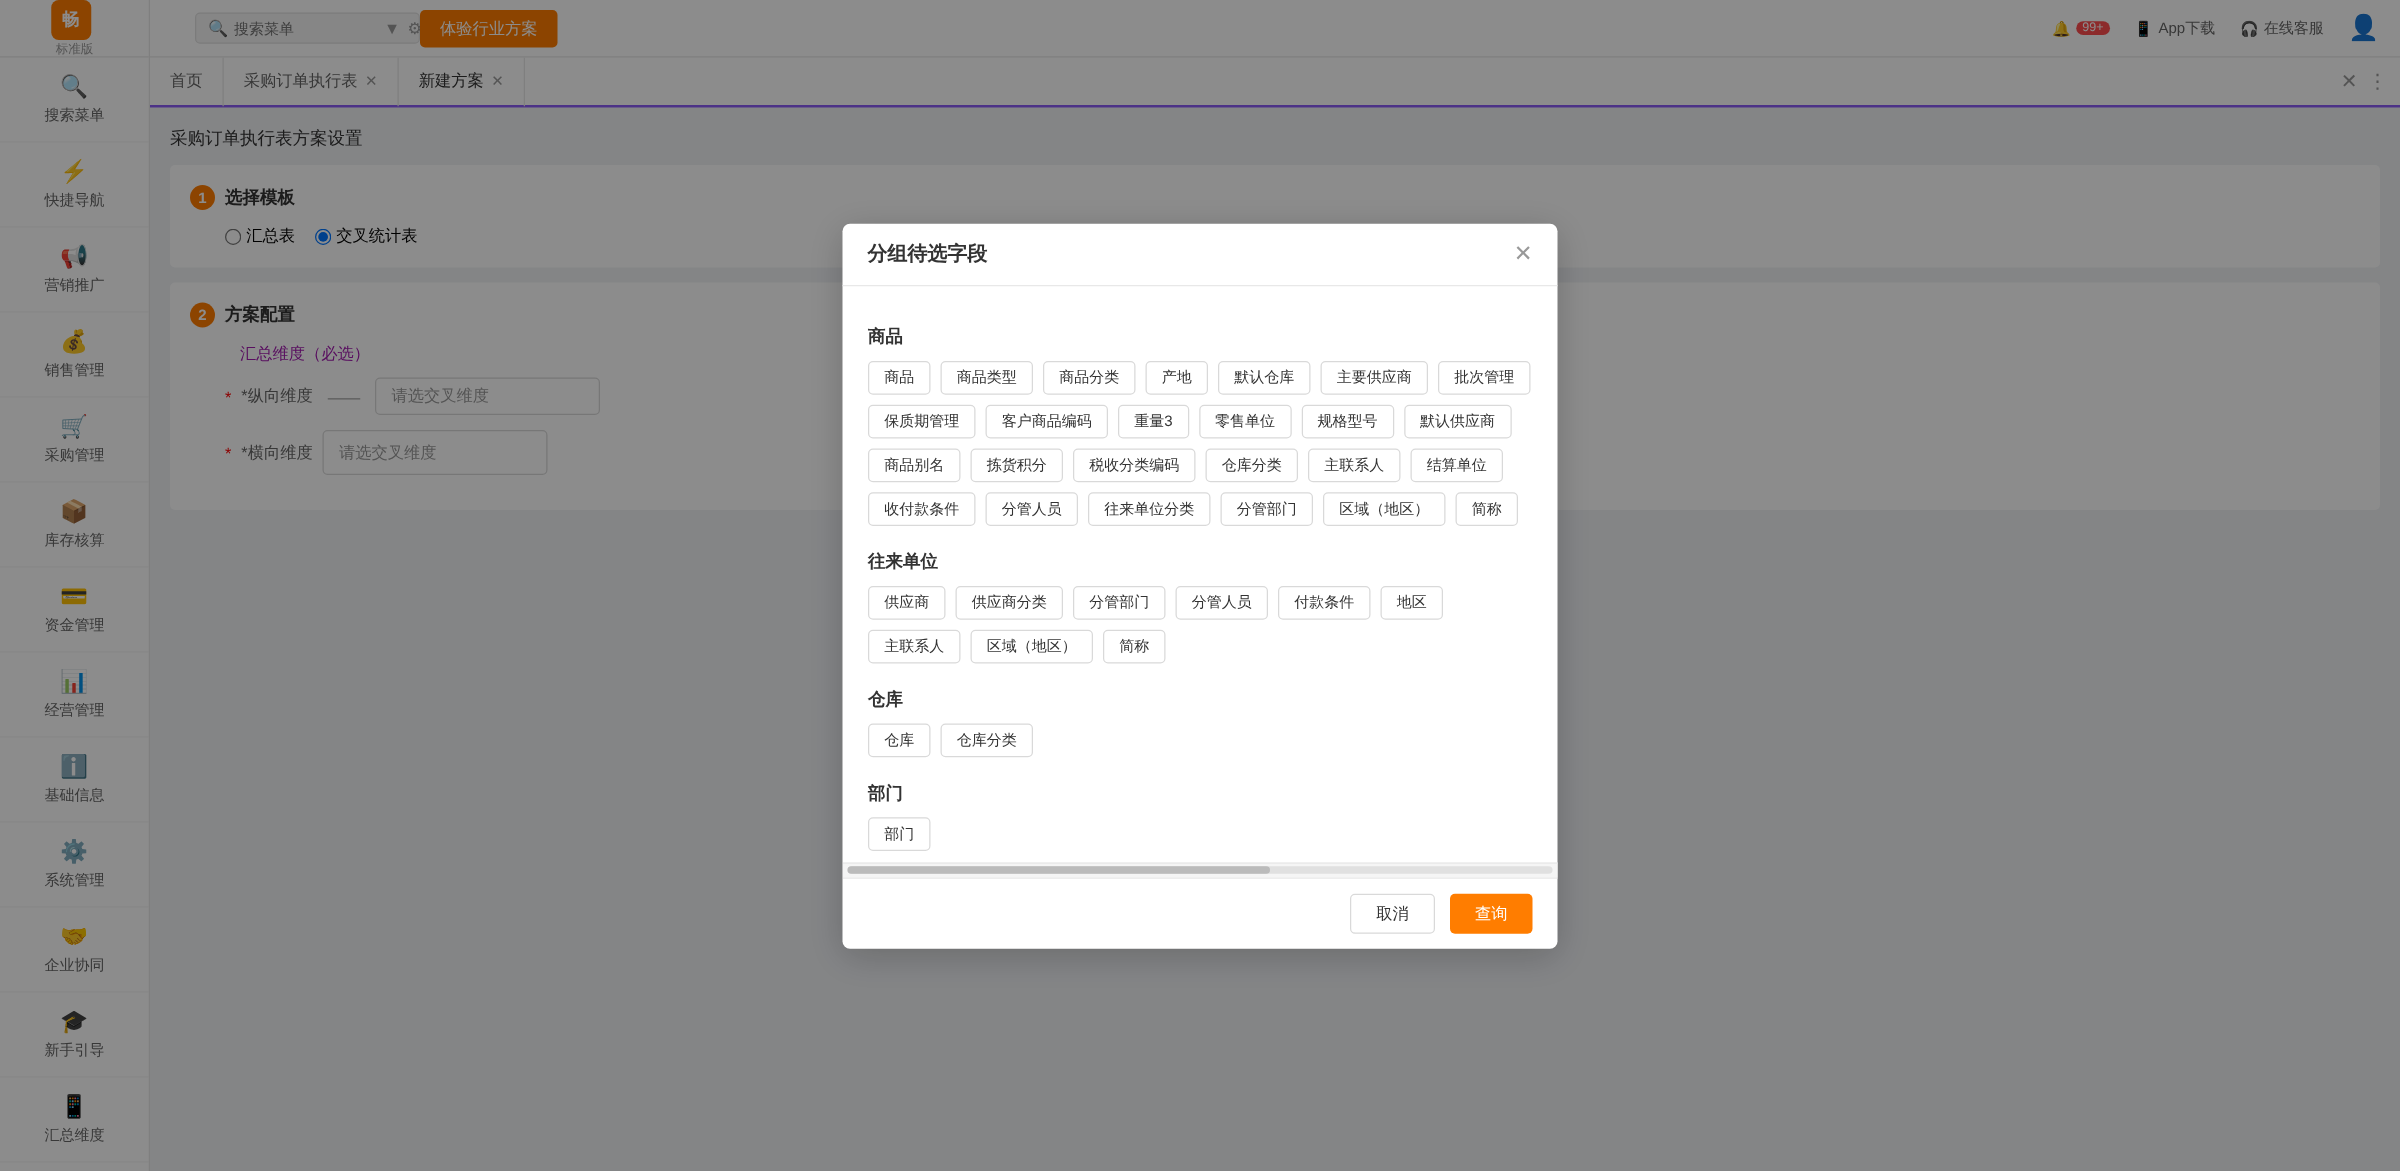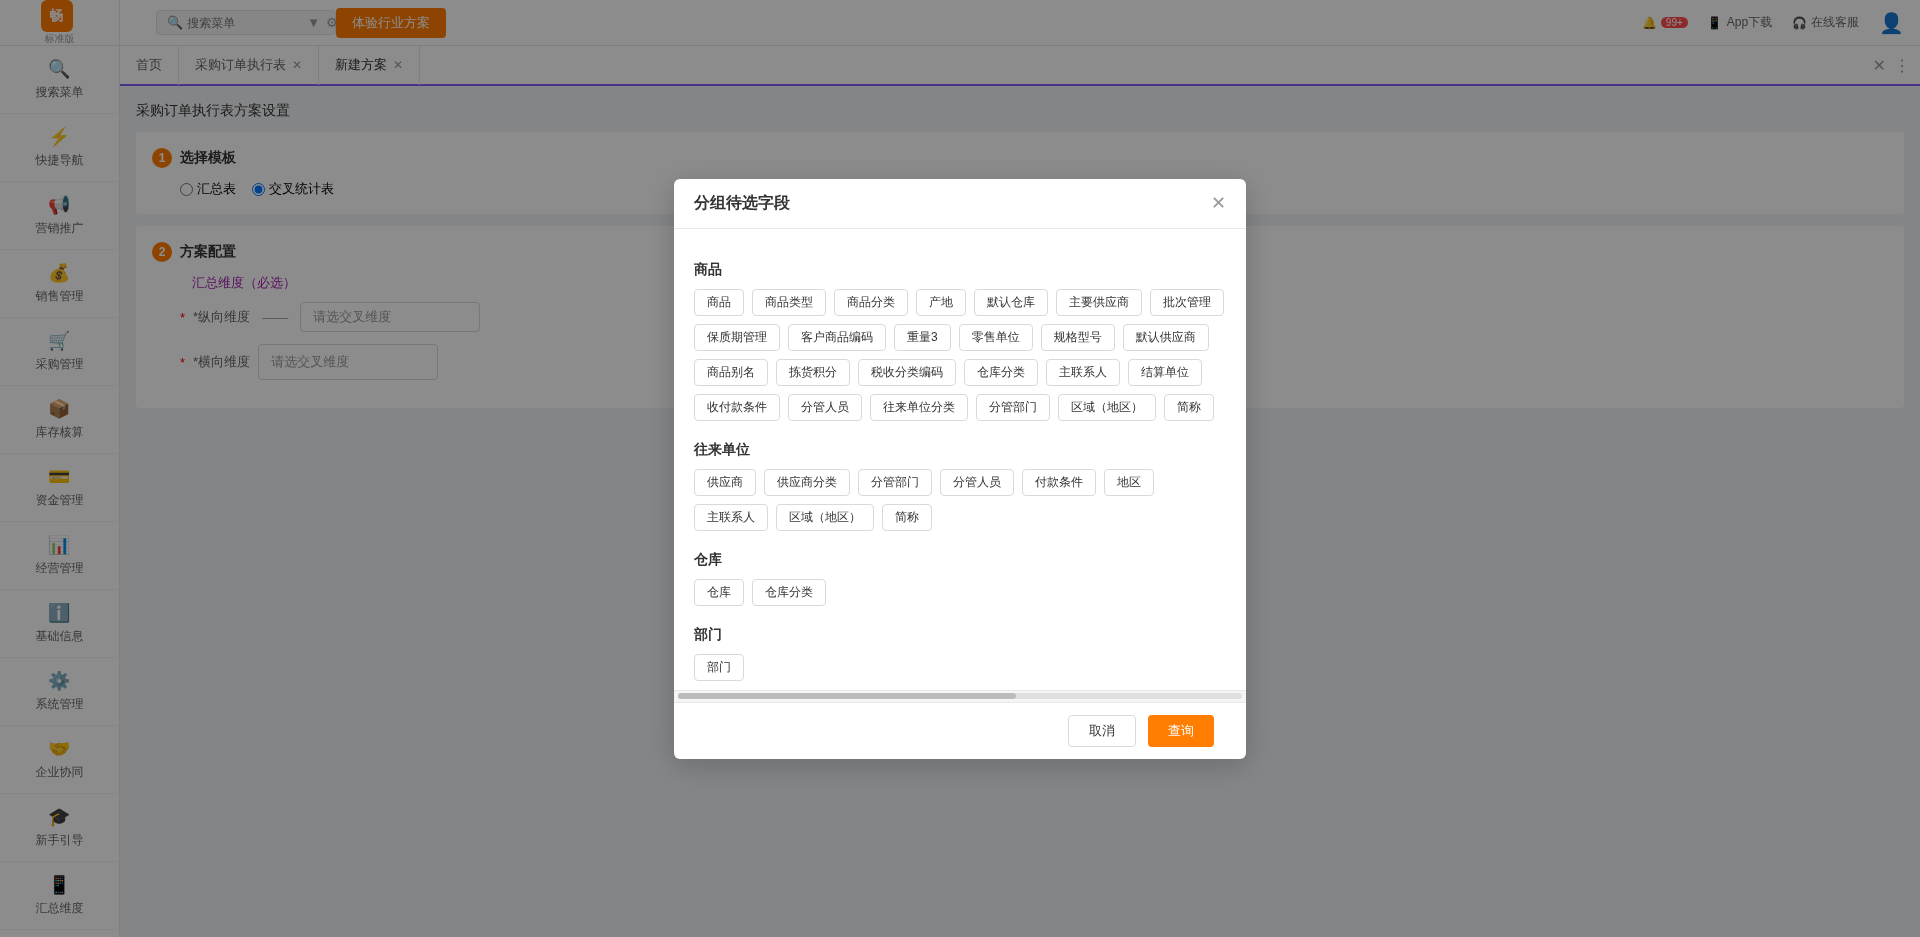--- a/index.html
+++ b/index.html
@@ -169,21 +169,21 @@
     }
     .modal-body {
       padding: 32px 20px;
       overflow-y: auto;
       flex: 1;
     }
     .modal-footer {
       display: flex;
       justify-content: flex-end;
       gap: 12px;
-      padding: 12px 32px;
+      padding: 12px 20px;
       border-top: 1px solid #e8e8e8;
       flex-shrink: 0;
     }
 
     
     .field-section { margin-bottom: 20px; }
     .field-section-title {
       font-size: 14px;
       font-weight: 600;
       color: #333;

